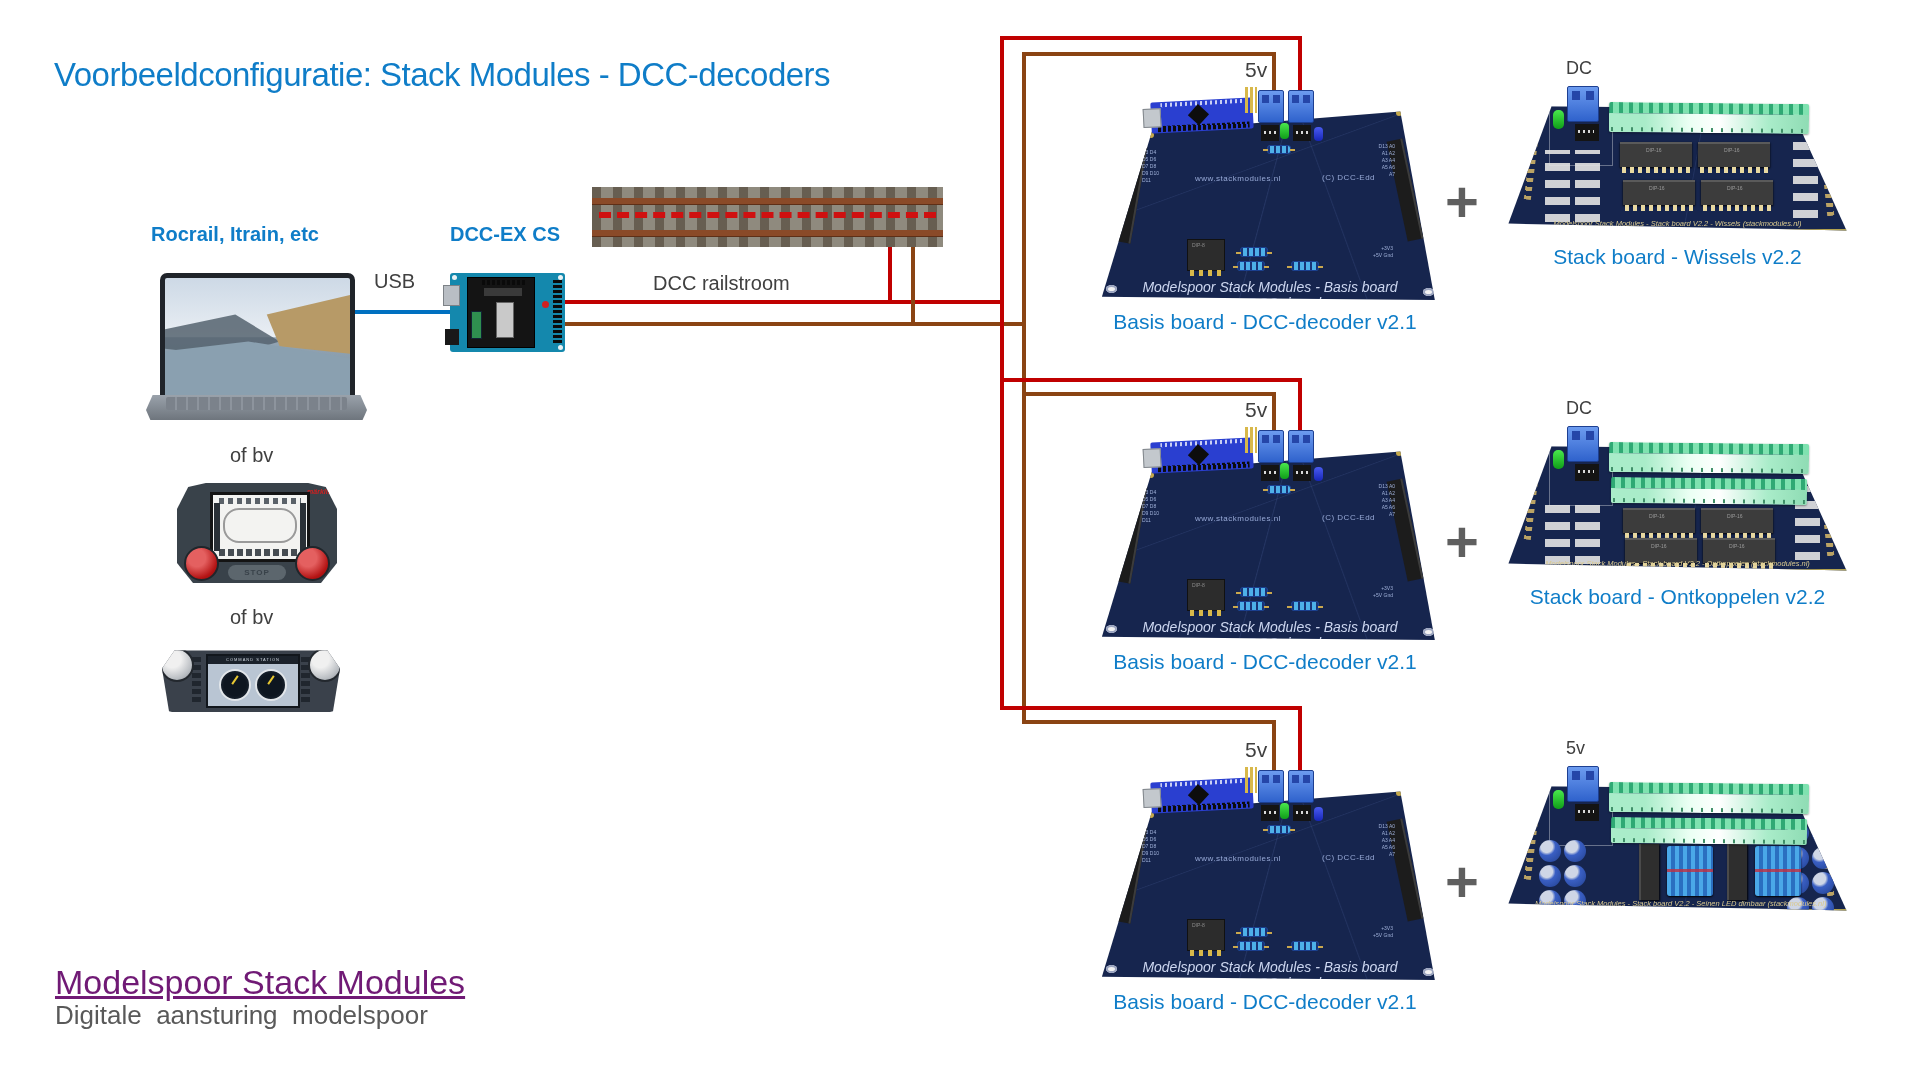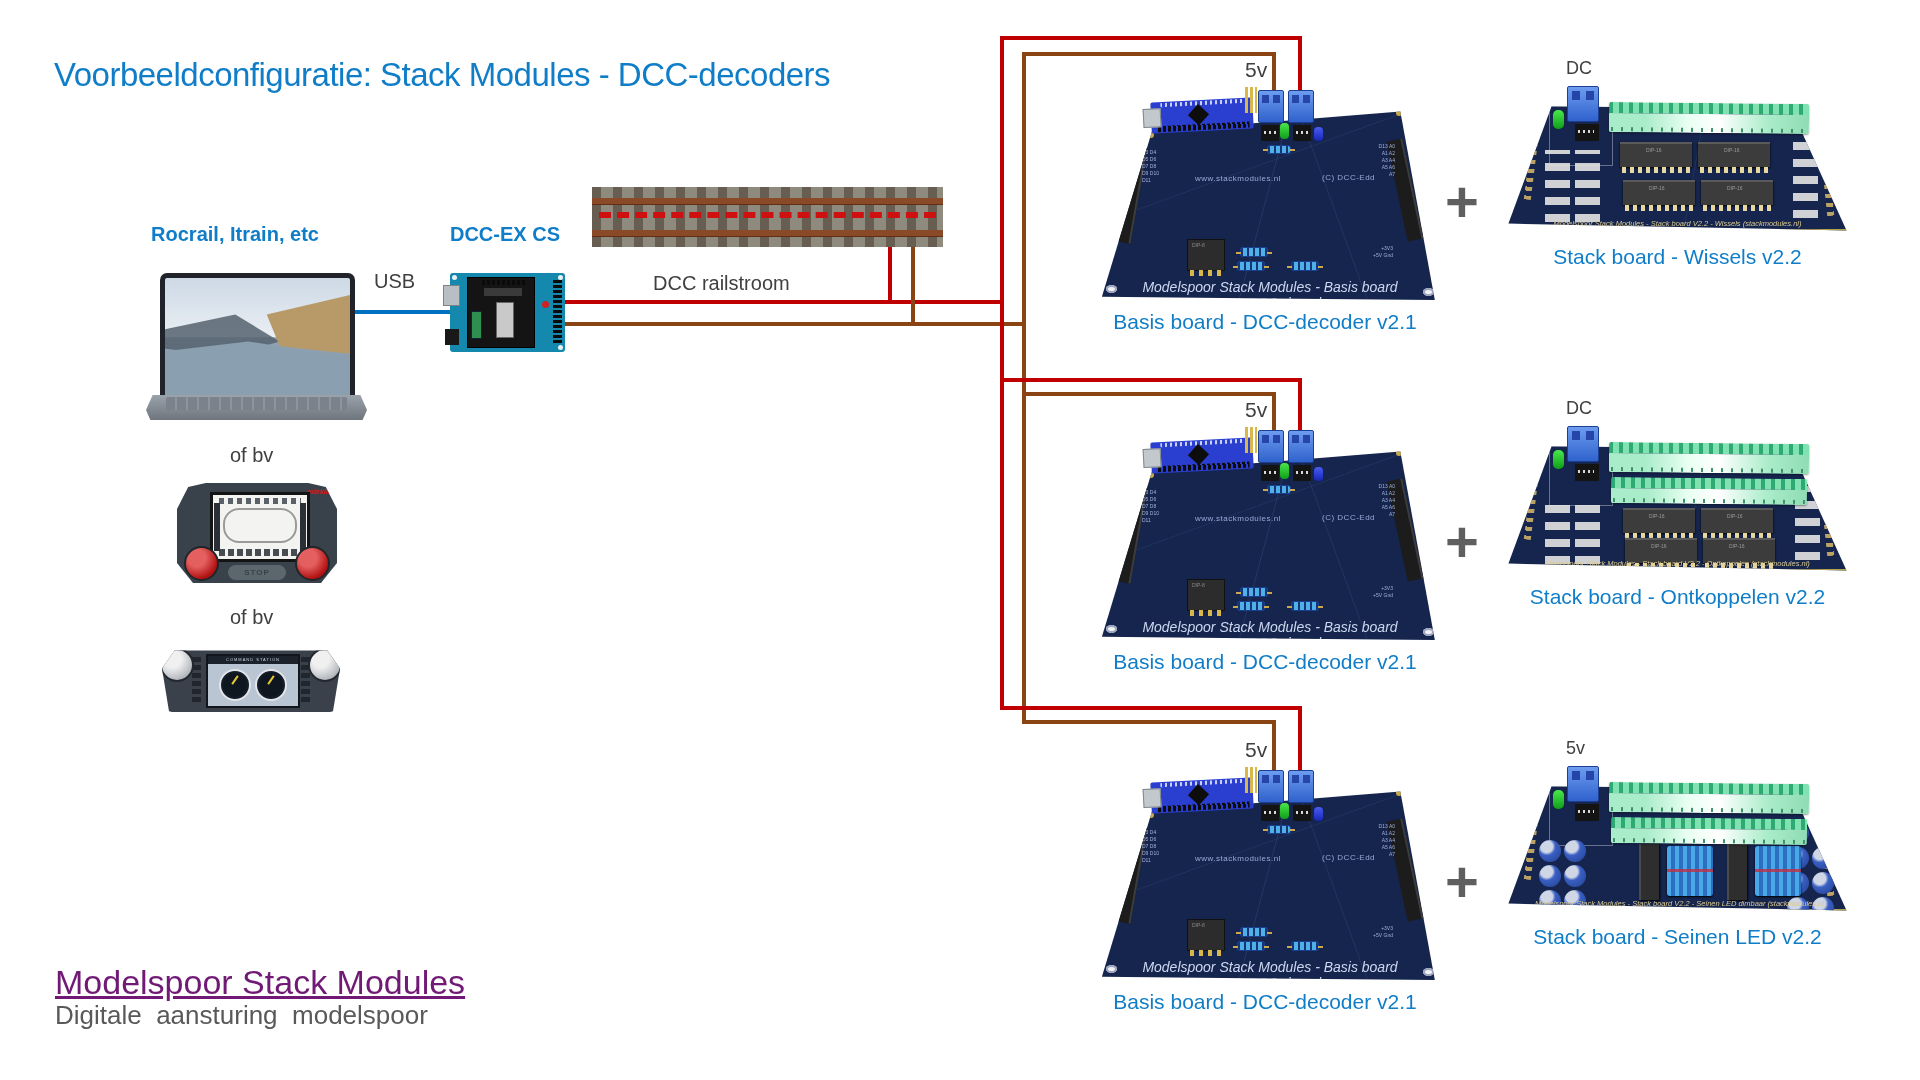--- a/index.html
+++ b/index.html
@@ -533,16 +533,15 @@
           <div class="body"></div>
         </div>
       <div class="strip s2">
           <div class="teeth"></div>
           <div class="body"></div>
         </div>
       <div class="sterm"></div>
       <div class="sledg"></div>
       <div class="spinblk"></div>
     </div>
-    <div class="abs stack-caption">Stack board - Seinen LED v2.2</div>
   </div>
 
 </div>
 
 </body></html>

